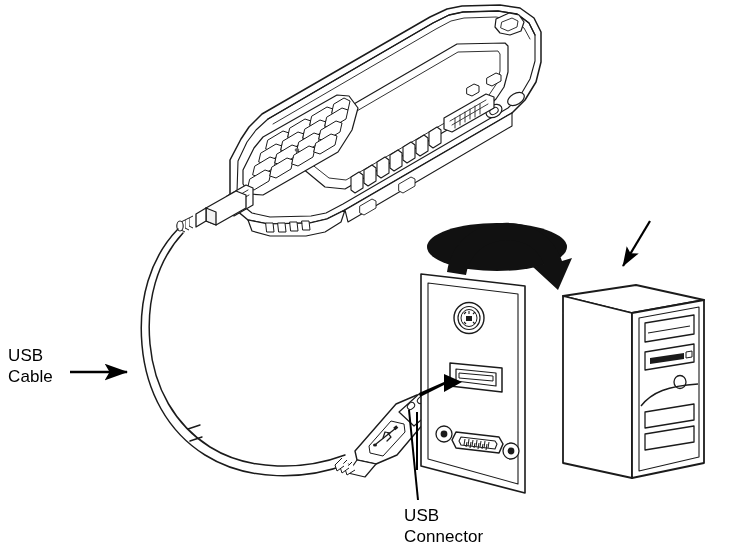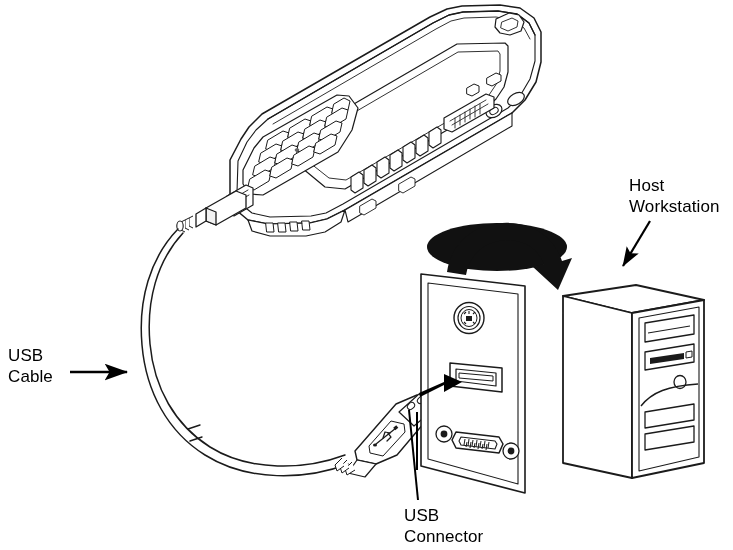--- a/index.html
+++ b/index.html
@@ -302,19 +302,17 @@
     <g stroke="#000000" stroke-width="2" stroke-linecap="butt">
       <line x1="418" y1="500" x2="409" y2="410"></line>
       <line x1="417" y1="470" x2="417" y2="412"></line>
     </g>
 
   </svg>
 
   <div class="callout" id="label-usb-cable">USB
 Cable</div>
 
-  <div class="callout" id="label-host-ws">Host
-Workstation</div>
 
   <div class="callout" id="label-usb-conn">USB
 Connector</div>
 
 </div>
 
 </body></html>

